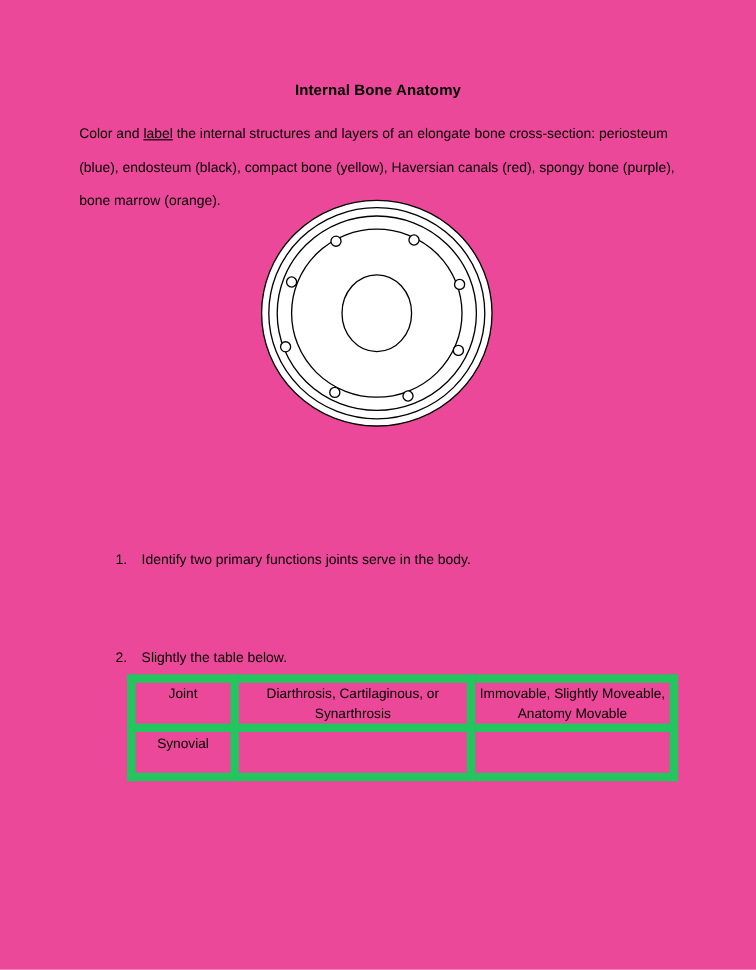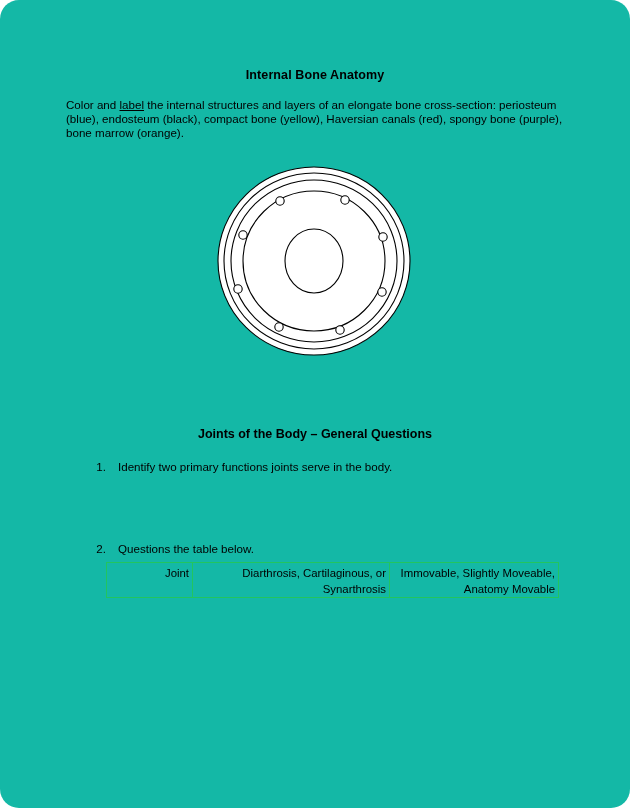--- a/index.html
+++ b/index.html
@@ -11,42 +11,41 @@
     width: 630px;
     height: 808px;
     position: relative;
     font-family: "Liberation Sans", sans-serif;
     color: #000000;
     overflow: hidden;
   }
   .page {
     position: absolute;
     inset: 0;
-    background: #14b8a6;
-    border-radius: 19px;
+    background: #ec4899;
   }
 
   
   .title {
     position: absolute;
     left: 0;
     right: 0;
     top: 68px;
     text-align: center;
     font-size: 12.5px;
     font-weight: bold;
     letter-spacing: 0.1px;
   }
   .intro {
     position: absolute;
     left: 66px;
     top: 98px;
     width: 498px;
     font-size: 11.6px;
-    line-height: 14px;
+    line-height: 28px;
     text-align: left;
   }
   .intro u { text-decoration: underline; }
 
   
   .diagram-wrap {
     position: absolute;
     left: 210px;
     top: 160px;
     width: 210px;
@@ -87,22 +86,22 @@
   .jtable {
     position: absolute;
     left: 106px;
     top: 562px;
     width: 452px;
     border-collapse: collapse;
     table-layout: fixed;
     font-size: 11.4px;
   }
   .jtable td, .jtable th {
-    border: 1px solid #22c55e;
-    text-align: right;
+    border: 7px solid #22c55e;
+    text-align: center;
     vertical-align: top;
     padding: 2px 3px 0 3px;
     font-weight: normal;
     line-height: 16px;
   }
   .jtable th { font-weight: normal; }
   .jtable col.c1 { width: 86px; }
   .jtable col.c2 { width: 197px; }
   .jtable col.c3 { width: 169px; }
   .jtable tr.body td { height: 32px; }
@@ -135,40 +134,44 @@
         <circle cx="33" cy="75" r="4.2"></circle>
         <circle cx="173" cy="77" r="4.2"></circle>
         <circle cx="28" cy="129" r="4.2"></circle>
         <circle cx="172" cy="132" r="4.2"></circle>
         <circle cx="69" cy="167" r="4.2"></circle>
         <circle cx="130" cy="170" r="4.2"></circle>
       </g>
     </svg>
   </div>
 
-  <div class="subtitle">Joints of the Body – General Questions</div>
 
   <div class="qitem" id="q1">
     <span class="qnum">1.</span>
     <span class="qtext">Identify two primary functions joints serve in the body.</span>
   </div>
 
   <div class="qitem" id="q2">
     <span class="qnum">2.</span>
-    <span class="qtext">Questions the table below.</span>
+    <span class="qtext">Slightly the table below.</span>
   </div>
 
   <table class="jtable">
     <colgroup>
         <col class="c1">
         <col class="c2">
         <col class="c3">
       </colgroup>
     <tbody>
       <tr class="hdr">
         <th>Joint</th>
         <th>Diarthrosis, Cartilaginous, or Synarthrosis</th>
         <th>Immovable, Slightly Moveable, Anatomy Movable</th>
       </tr>
+      <tr class="body">
+        <td>Synovial</td>
+        <td class="fill"></td>
+        <td class="fill"></td>
+      </tr>
     </tbody>
   </table>
 
 </div>
 
 </body></html>

